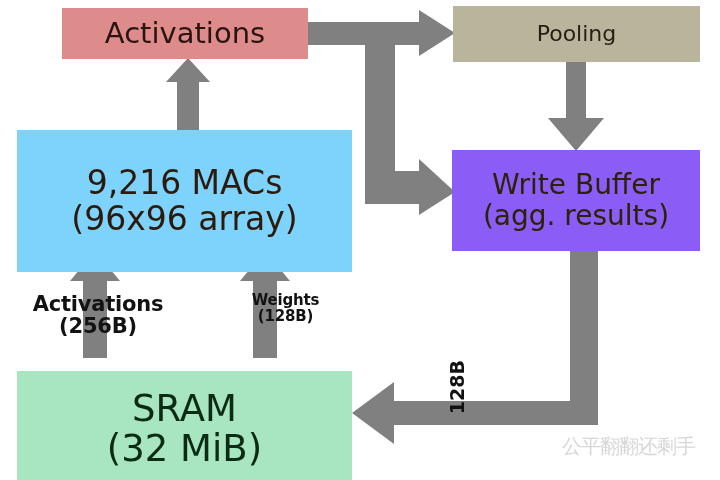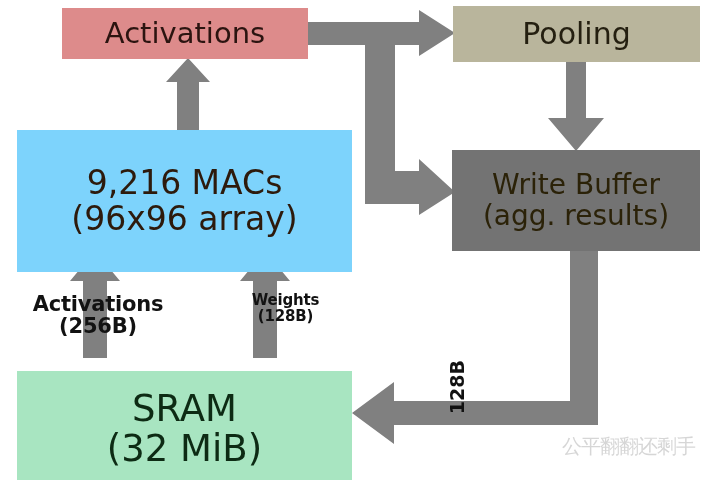--- a/index.html
+++ b/index.html
@@ -39,32 +39,32 @@
   }
   #node-activations {
     left: 62px;  top: 8px;   width: 246px; height: 51px;
     background: #dd8b8b;
     font-size: 29px;
     color: #2b1410;
   }
   #node-pooling {
     left: 453px; top: 6px;   width: 247px; height: 56px;
     background: #b9b59c;
-    font-size: 30px;
+    font-size: 22px;
     color: #241f10;
   }
   #node-macs {
     left: 17px;  top: 130px; width: 335px; height: 142px;
     background: #7dd3fc;
     font-size: 33px;
     color: #2d1a0c;
   }
   #node-writebuffer {
     left: 452px; top: 150px; width: 248px; height: 101px;
-    background: #737373;
+    background: #8b5cf6;
     font-size: 28px;
     color: #2b2208;
   }
   #node-sram {
     left: 17px;  top: 355px; width: 335px; height: 115px;
     background: #a8e5c1;
     font-size: 37px;
     color: #0d2b14;
     margin-top: 16px;
   }

